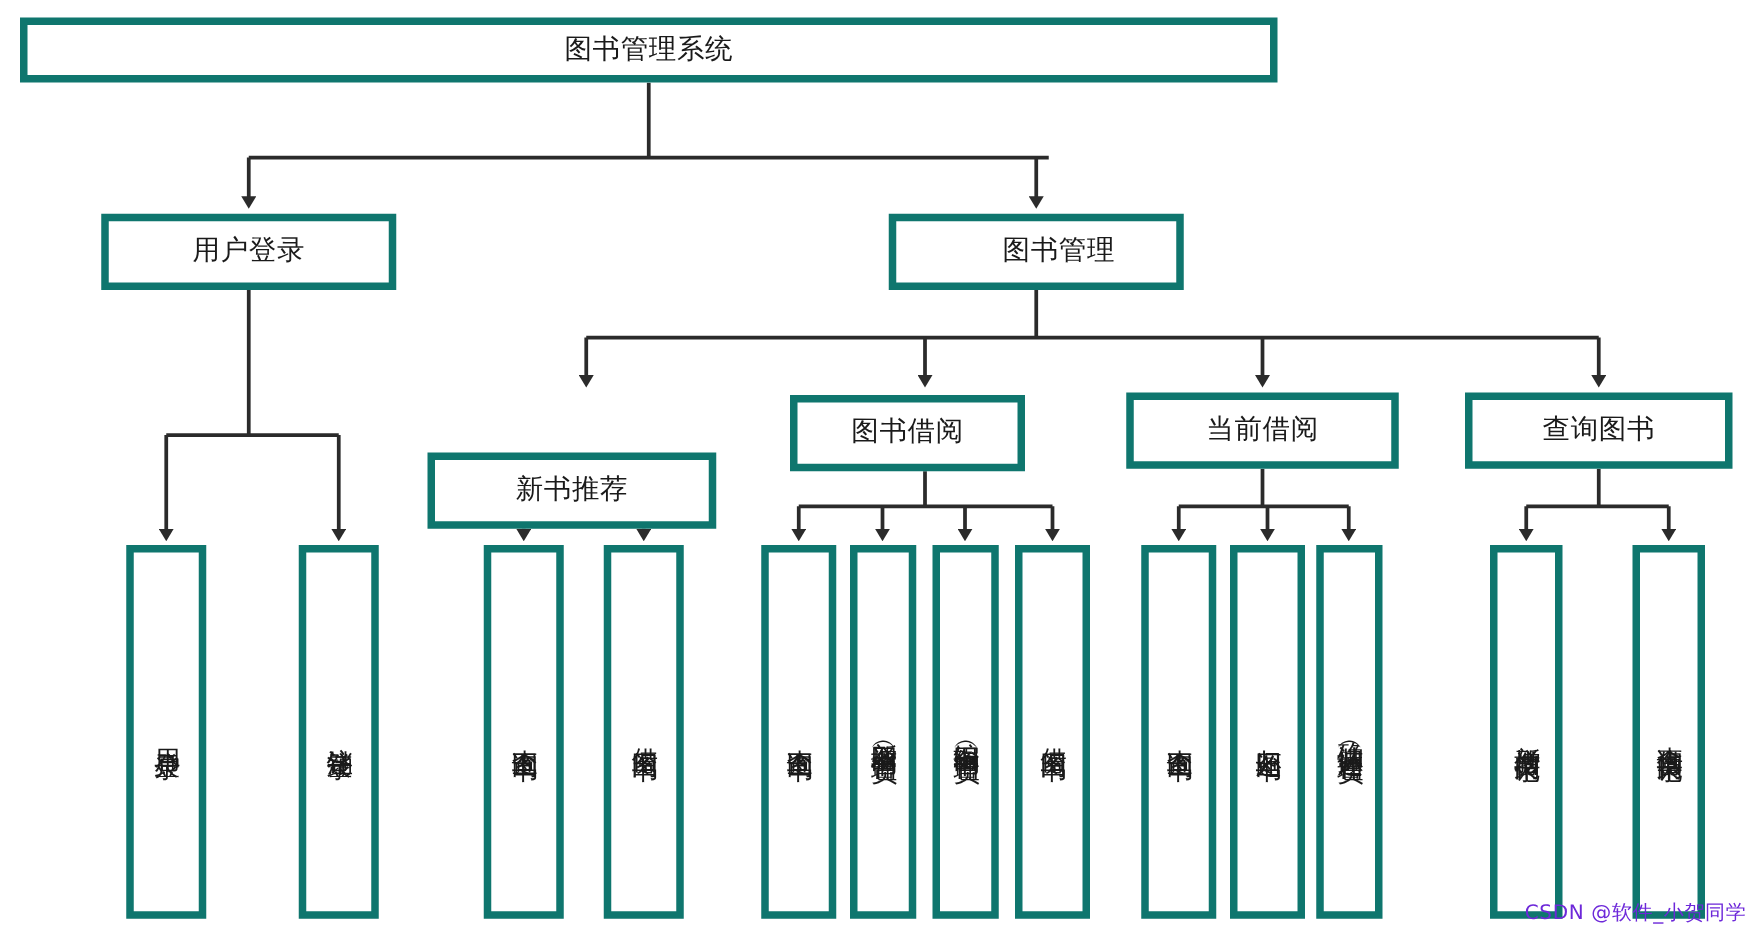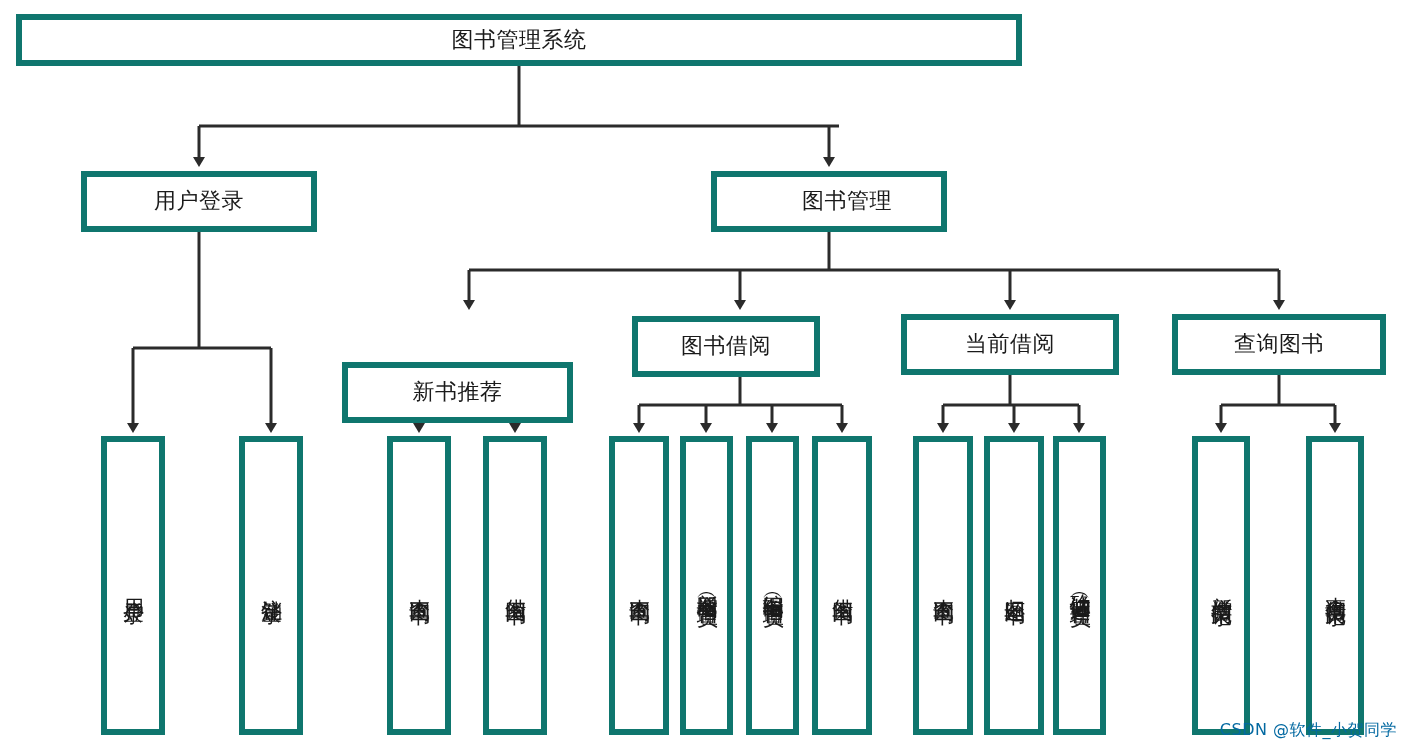--- a/index.html
+++ b/index.html
@@ -54,21 +54,21 @@
     top: 0;
     width: 1405px;
     height: 747px;
     pointer-events: none;
   }
   #watermark {
     position: absolute;
     right: 8px;
     bottom: 6px;
     font-size: 16px;
-    color: #0369a1;
+    color: #6d28d9;
     letter-spacing: 0.5px;
     white-space: nowrap;
     font-family: "DejaVu Sans", "Liberation Sans", sans-serif;
   }
 </style>
 </head>
 <body>
 
 <div id="diagram-root">
 

